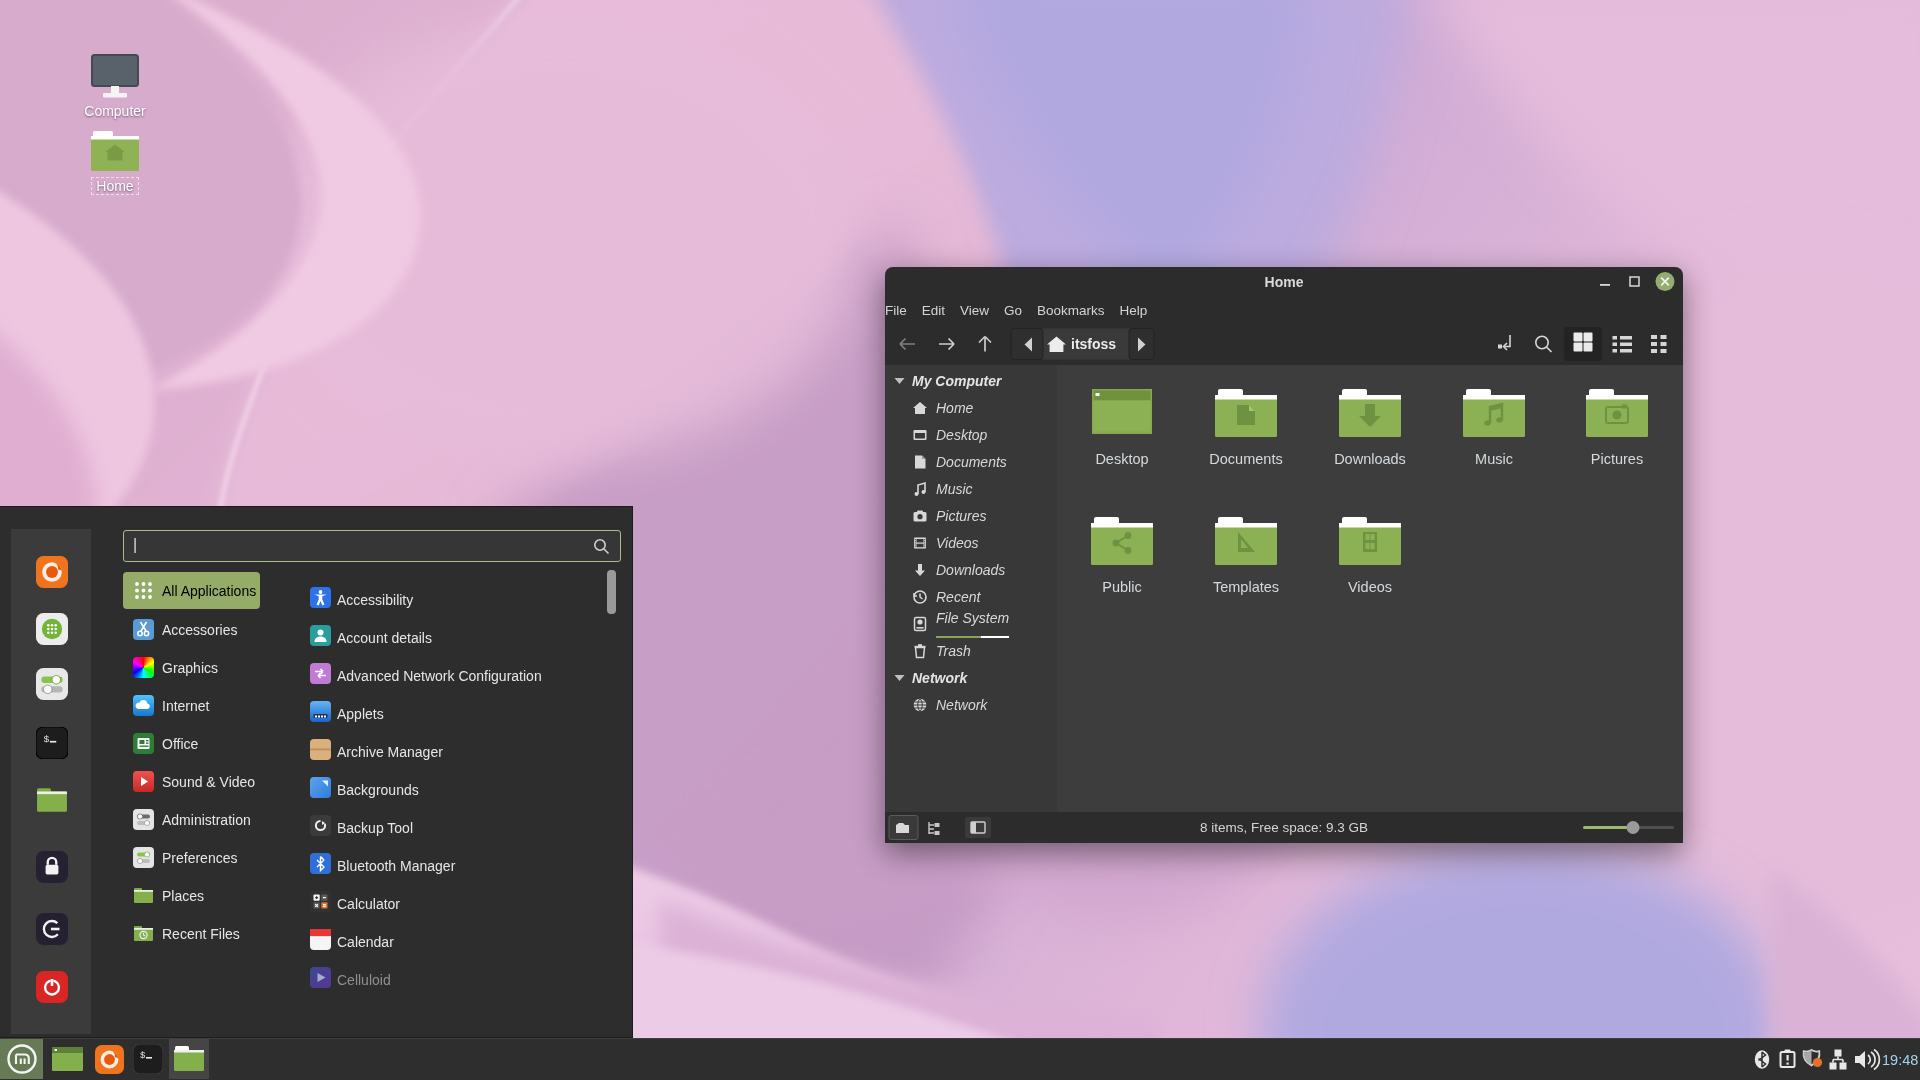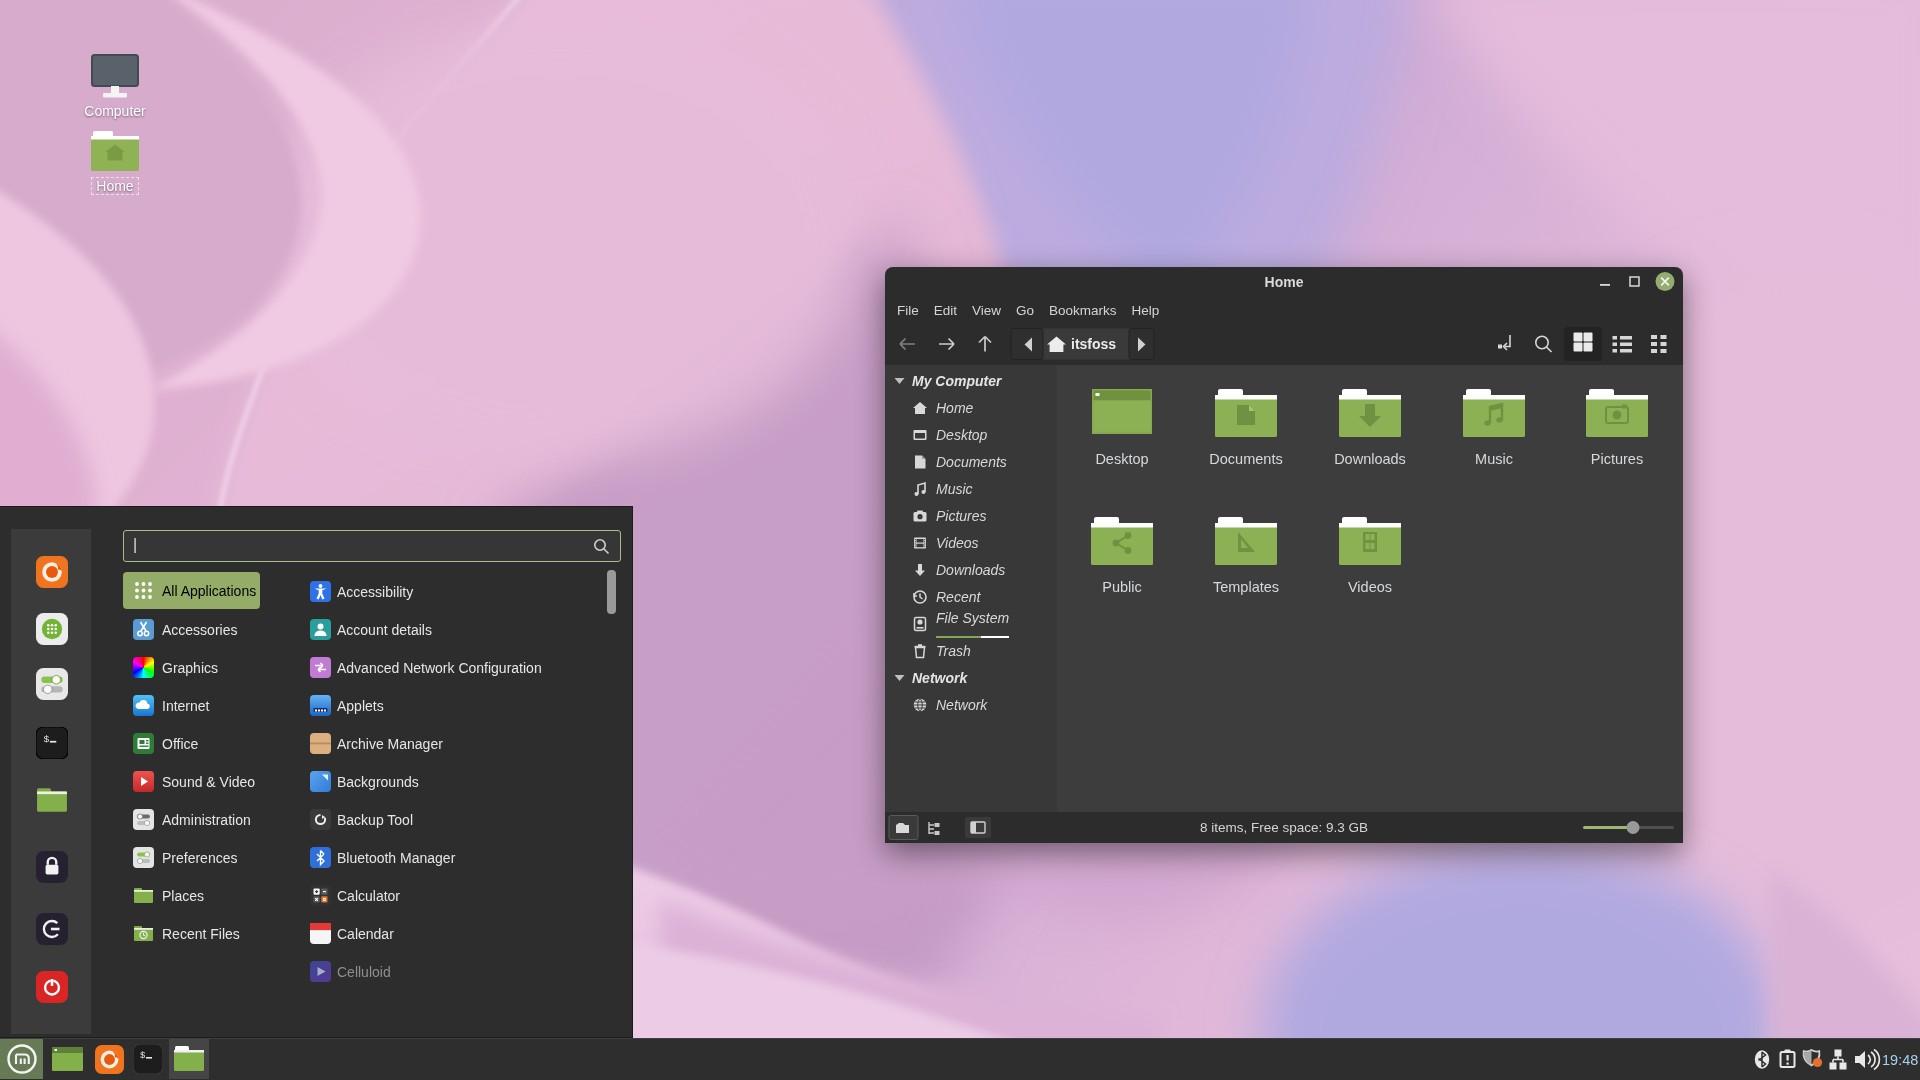--- a/index.html
+++ b/index.html
@@ -5,40 +5,40 @@
 * { margin:0; padding:0; box-sizing:border-box; }
 html,body { width:1920px; height:1080px; overflow:hidden; font-family:"Liberation Sans",sans-serif; background:#cdaed4; }
 
 
 .dicon { position:absolute; width:110px; text-align:center; color:#fff; font-size:14px; text-shadow:0 1px 2px rgba(90,70,90,.8); }
 
 
 #win { position:absolute; left:885px; top:267px; width:798px; height:576px; background:#2c2c2c; border-radius:8px 8px 0 0; box-shadow:0 10px 30px rgba(0,0,0,.45); }
 #titlebar { position:relative; height:30px; }
 #titlebar .title { position:absolute; left:0; right:0; top:7px; text-align:center; color:#dadada; font-weight:bold; font-size:14px; }
-#menubar { height:26px; color:#d4d4d4; font-size:13.5px; padding-left:12px; display:flex; align-items:center; gap:15px; }
+#menubar { height:26px; color:#d4d4d4; font-size:13.5px; padding-left:0; display:flex; align-items:center; gap:15px; }
 #toolbar { height:42px; position:relative; }
 #winbody { position:absolute; top:98px; bottom:31px; left:0; right:0; display:flex; }
 #sidebar { width:172px; background:#383838; color:#d8d8d8; font-size:14px; overflow:hidden;font-style:italic; }
 #mainarea { flex:1; background:#3d3d3d; position:relative; }
 #statusbar { position:absolute; bottom:0; left:0; right:0; height:31px; background:#2c2c2c; display:flex; align-items:center; color:#d4d4d4; font-size:13.5px; }
 
 .srow { display:flex; align-items:center; height:27px; padding-left:27px; gap:8px; }
 .shead { display:flex; align-items:center; height:27px; padding-left:9px; gap:7px; font-weight:bold; color:#e4e4e4; }
 .fi { width:16px; height:16px; flex:none; }
 
 .ficon { position:absolute; width:124px; text-align:center; color:#d5dade; font-size:14.5px; }
 
 
 #menu { position:absolute; left:0px; top:506px; width:633px; height:532px; background:#2d2d2d; border:1px solid #1c1c1c; border-left:none; }
 #favcol { position:absolute; left:11px; top:22px; width:80px; height:505px; background:#3b3b3b; }
 .fav { position:absolute; left:36px; width:32px; height:32px; }
 #msearch { position:absolute; left:123px; top:23px; width:498px; height:32px; background:#363636; border:1px solid #a9bd88; border-radius:3px; color:#e0e0e0; }
 .mrow { position:absolute; left:123px; width:137px; height:33px; display:flex; align-items:center; gap:8px; color:#e6e6e6; font-size:14px; padding-left:10px; white-space:nowrap; }
-.arow { position:absolute; left:303px; width:325px; height:33px; display:flex; align-items:center; gap:6px; color:#e6e6e6; font-size:14px; padding-left:7px; white-space:nowrap; }
+.arow { position:absolute; left:303px; width:325px; height:33px; display:flex; align-items:flex-end; gap:6px; color:#e6e6e6; font-size:14px; padding-left:7px; white-space:nowrap; }
 .mi { width:21px; height:21px; border-radius:4px; flex:none; position:relative; }
 
 
 #panel { position:absolute; left:0; top:1038px; width:1920px; height:42px; background:#2e2e2e; border-top:1px solid #3f3f3f; }
 .tbtn { position:absolute; top:0; height:40px; display:flex; align-items:center; justify-content:center; }
 </style>
 </head>
 <body>
 <div id="desk">
 

